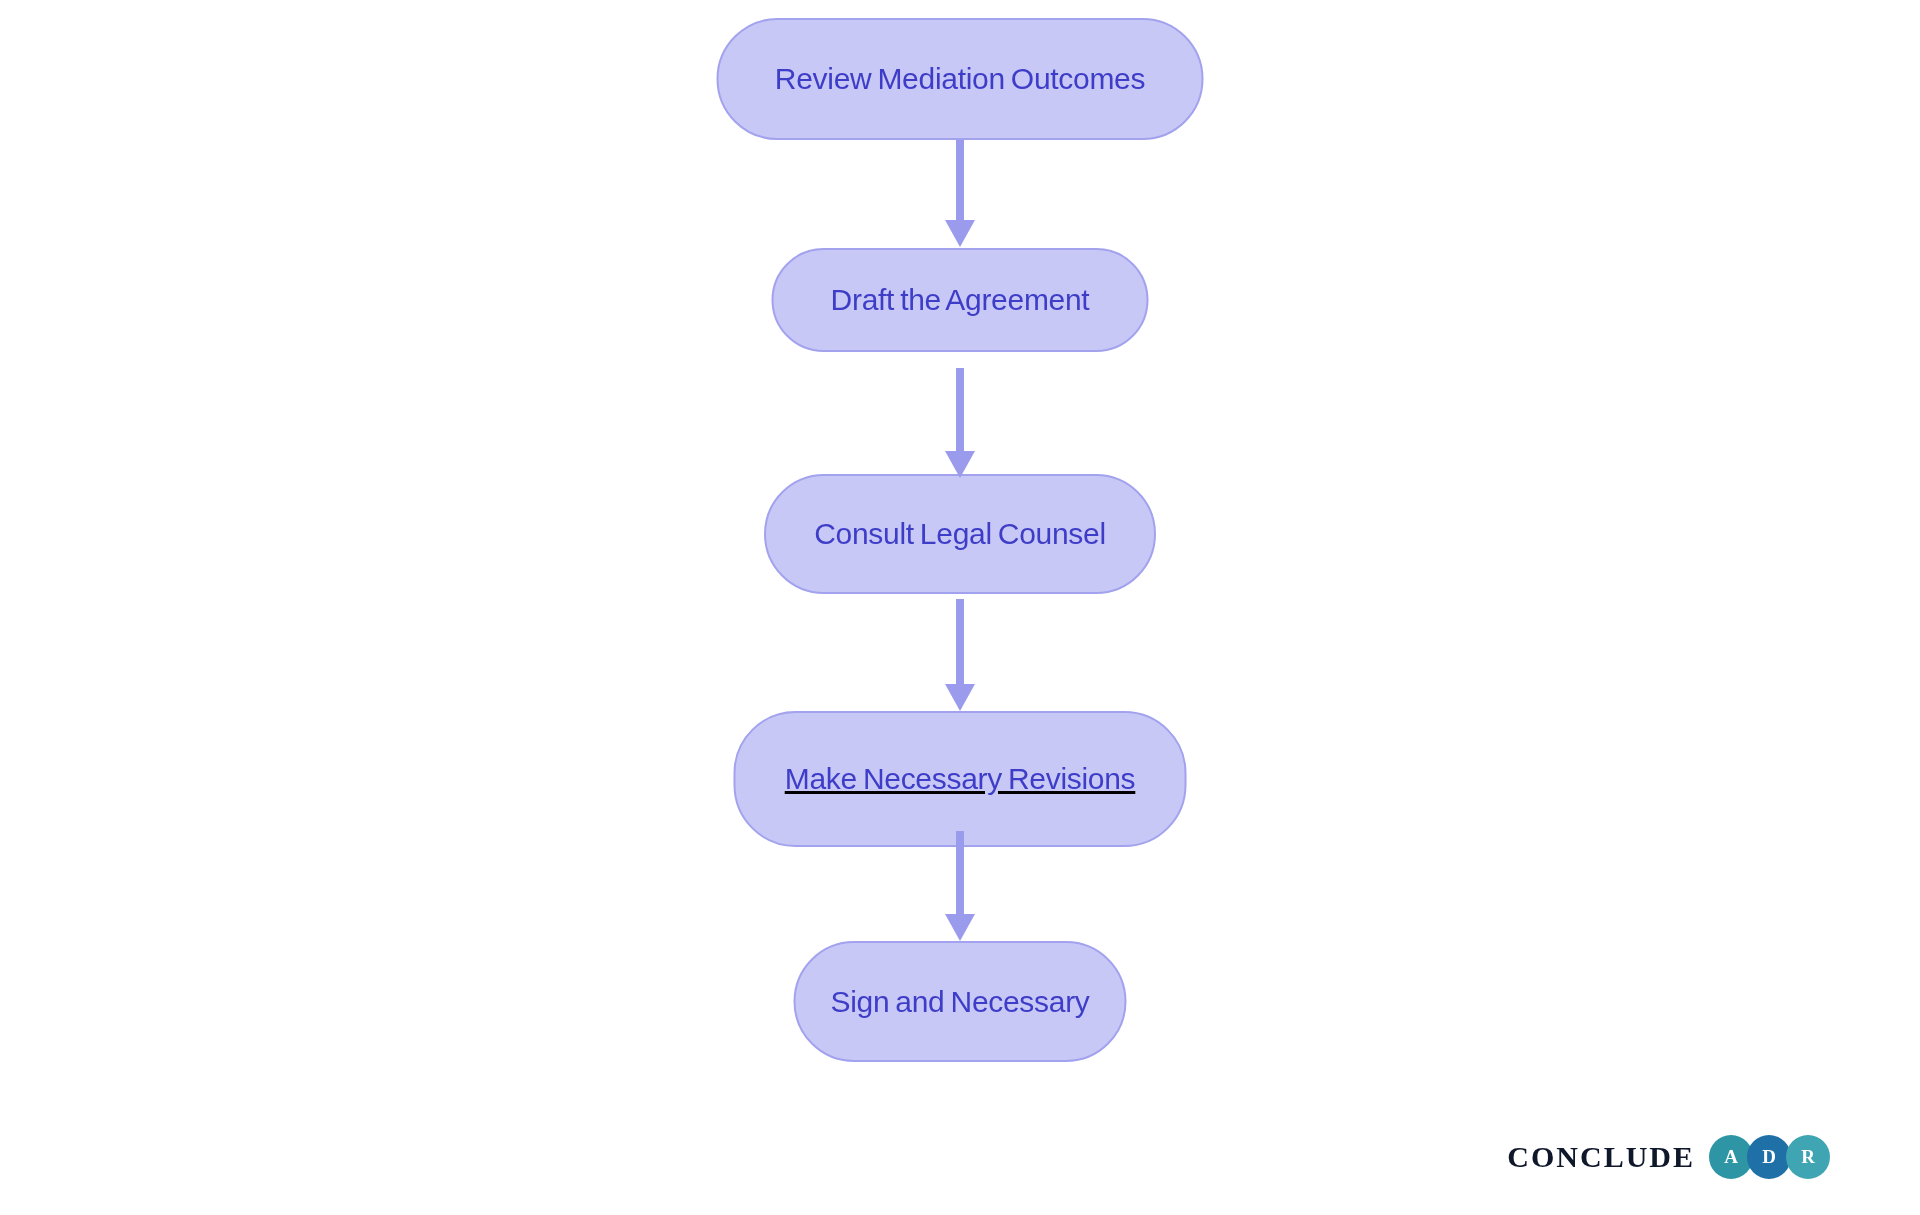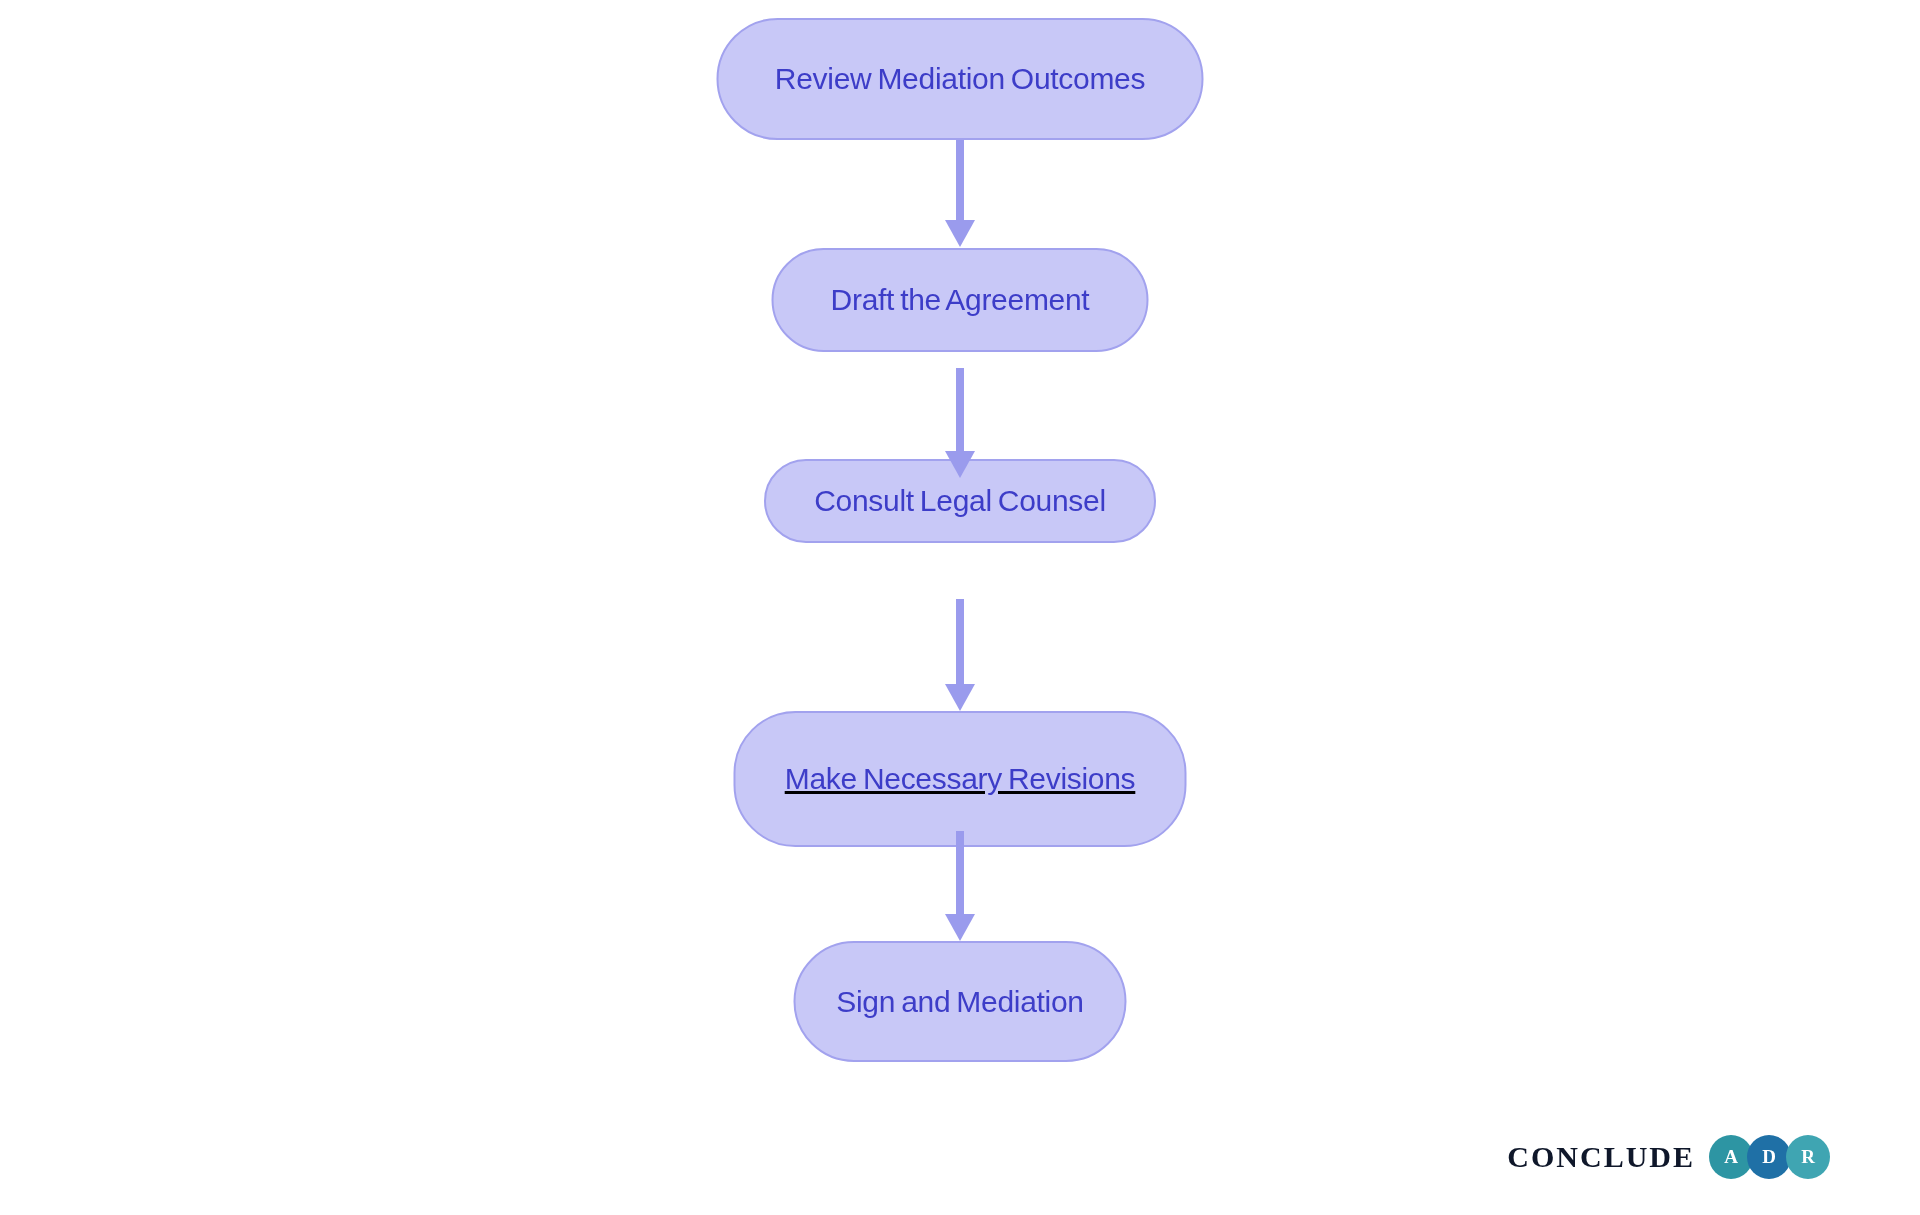--- a/index.html
+++ b/index.html
@@ -97,30 +97,30 @@
 <div class="canvas">
 
   <div class="flow-node" style="top:18px; width:487px; height:122px;">
     <span class="node-label">Review Mediation Outcomes</span>
   </div>
 
   <div class="flow-node" style="top:248px; width:377px; height:104px;">
     <span class="node-label">Draft the Agreement</span>
   </div>
 
-  <div class="flow-node" style="top:459px; width:392px; height:84px;">
+  <div class="flow-node" style="top:474px; width:392px; height:120px;">
     <span class="node-label">Consult Legal Counsel</span>
   </div>
 
   <div class="flow-node" style="top:711px; width:453px; height:136px;text-decoration:underline;">
     <span class="node-label">Make Necessary Revisions</span>
   </div>
 
   <div class="flow-node" style="top:941px; width:333px; height:121px;">
-    <span class="node-label">Sign and Mediation</span>
+    <span class="node-label">Sign and Necessary</span>
   </div>
 
   <div class="flow-arrow" style="top:140px; height:107px;">
     <div class="arrow-line"></div>
     <div class="arrow-head"></div>
   </div>
 
   <div class="flow-arrow" style="top:368px; height:110px;">
     <div class="arrow-line"></div>
     <div class="arrow-head"></div>

